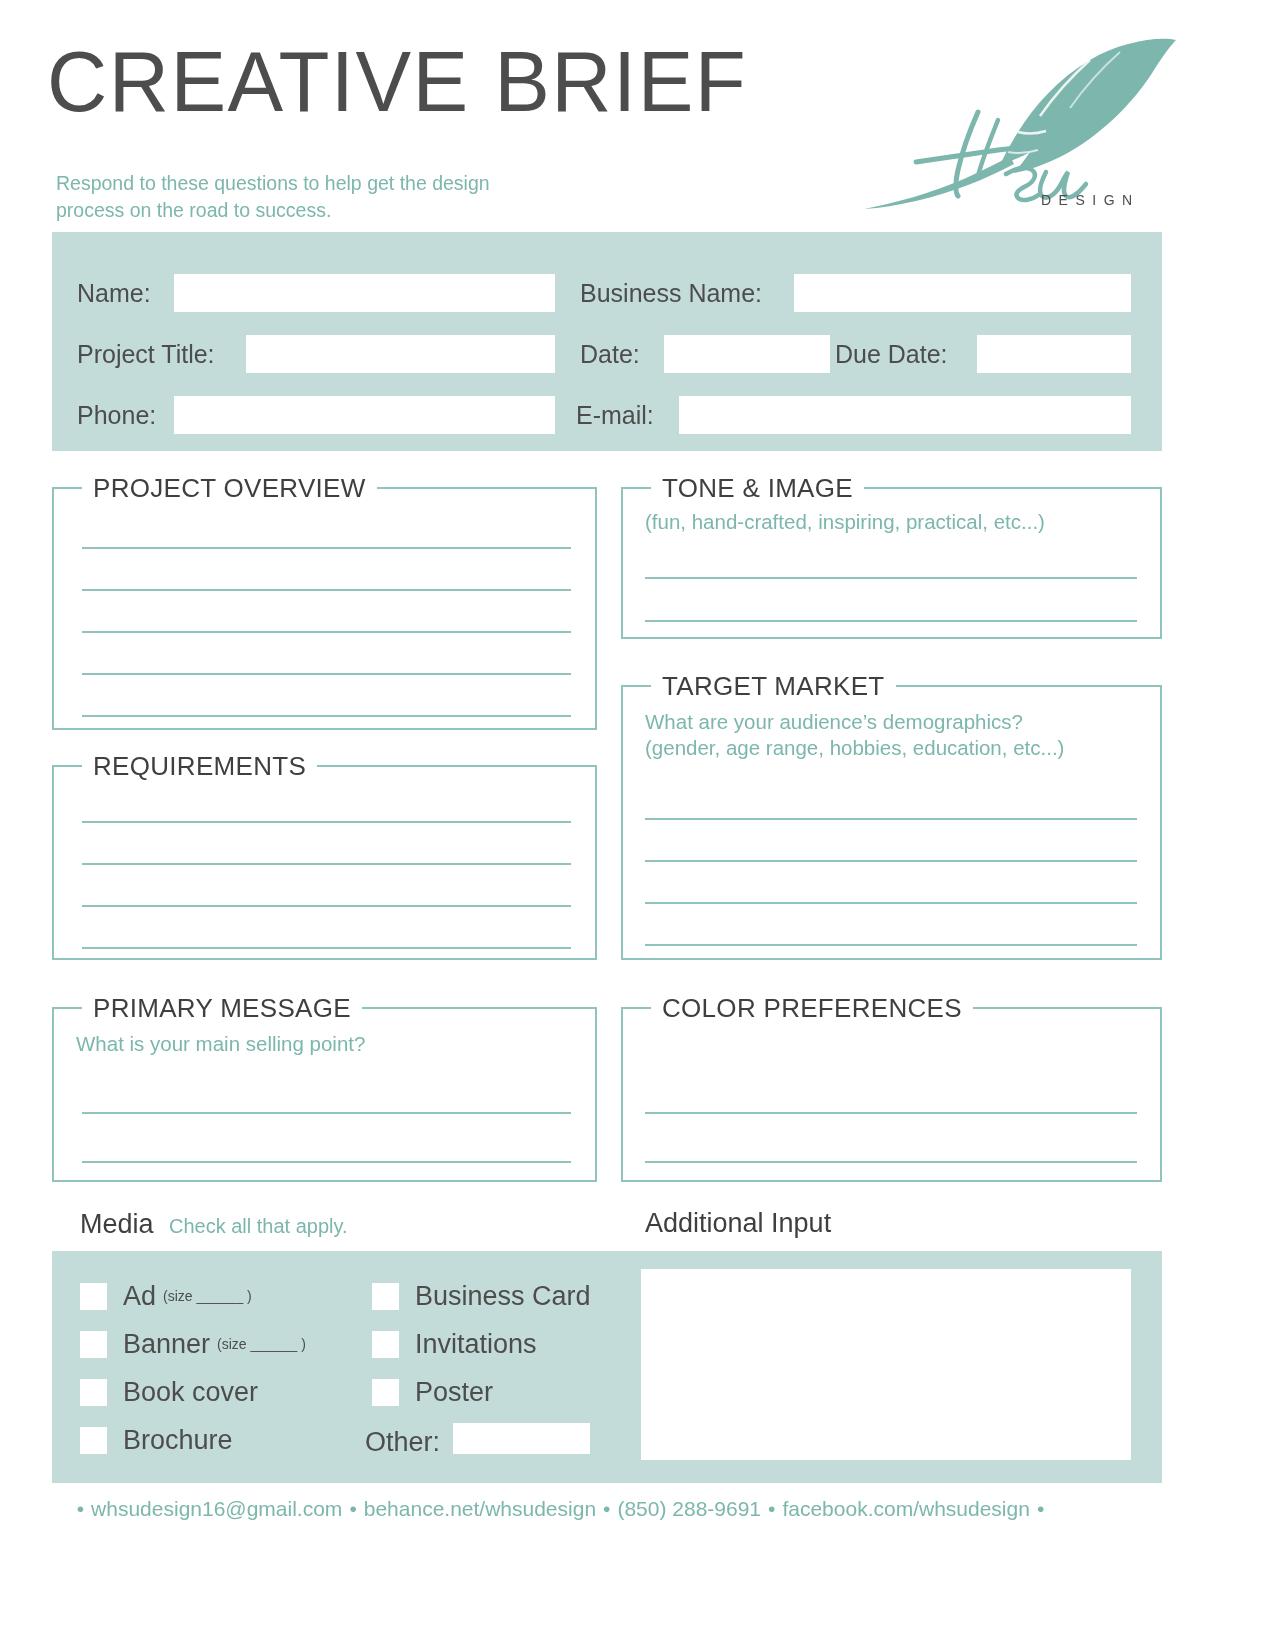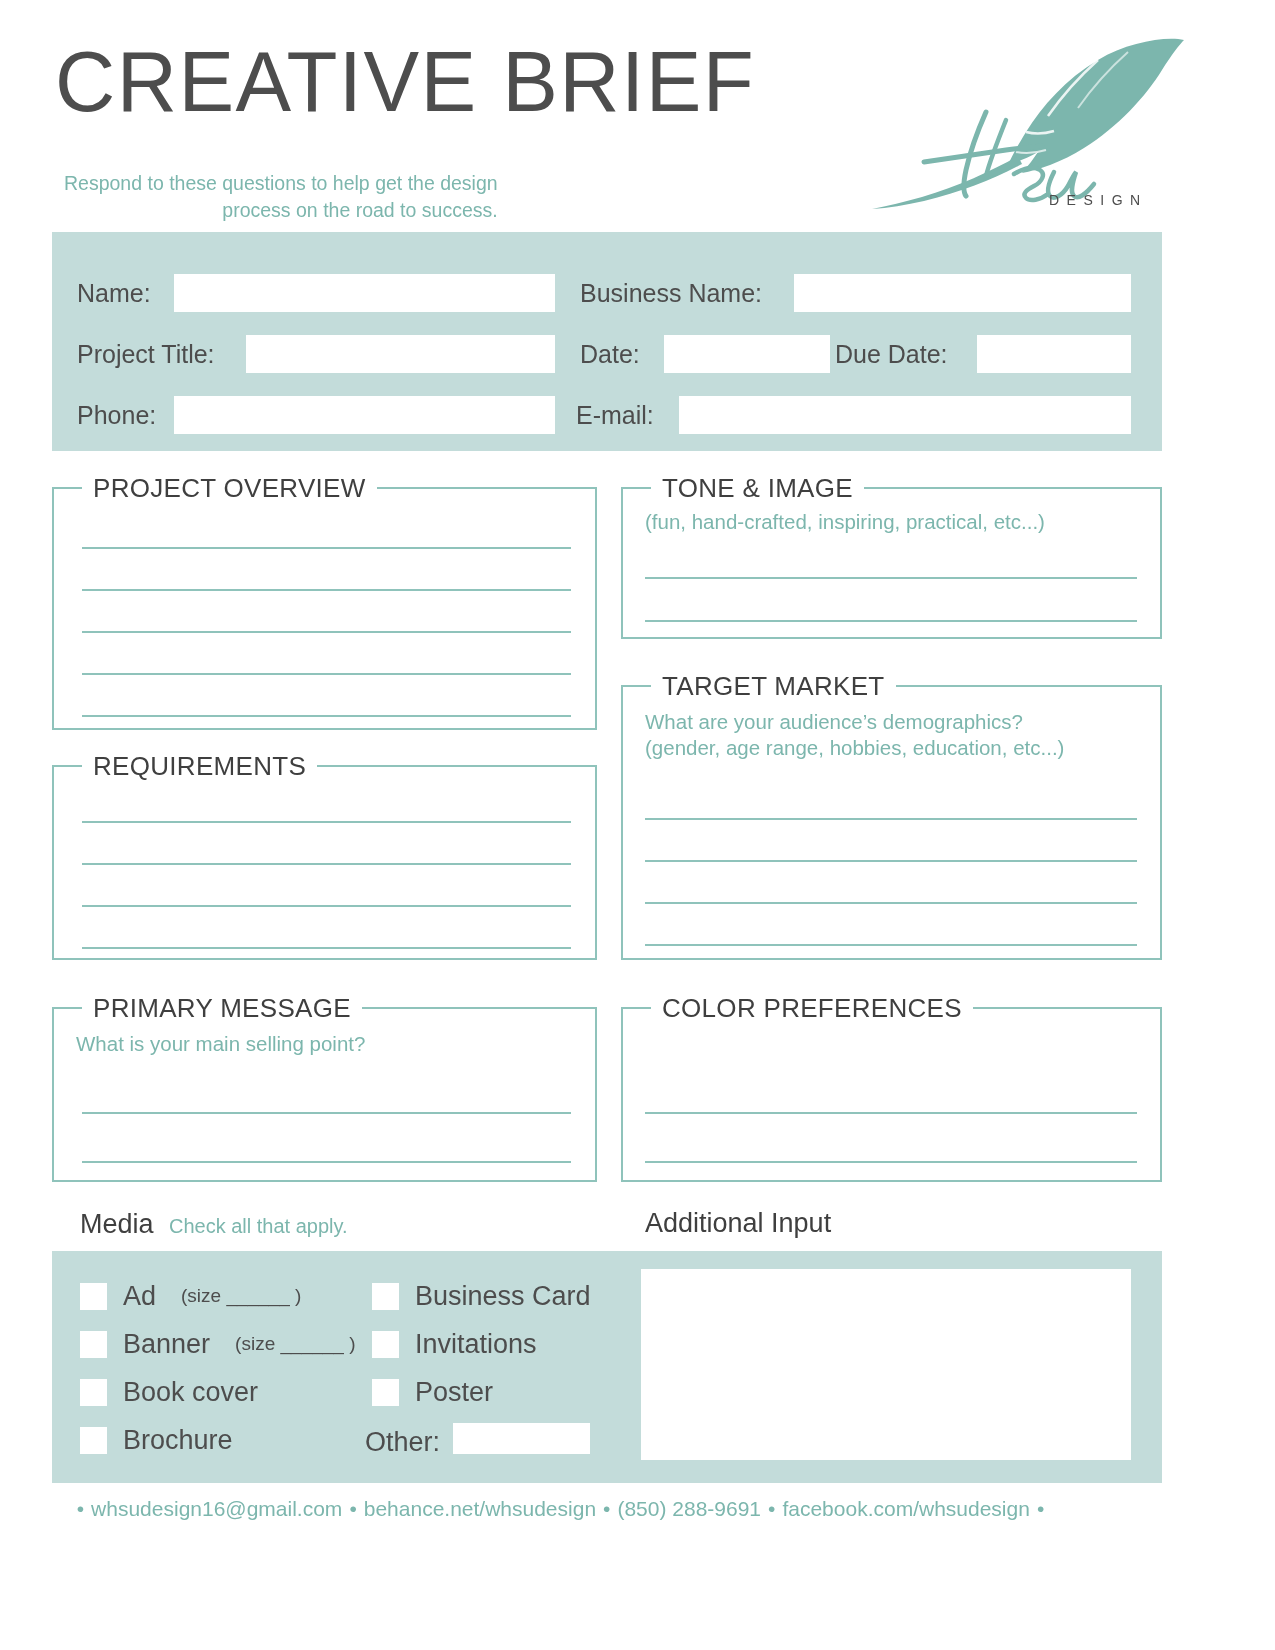--- a/index.html
+++ b/index.html
@@ -17,24 +17,23 @@
   }
 
   .page {
     position: absolute;
     inset: 0;
   }
 
   
   .header {
     position: absolute;
-    left: 8px; top: 0;
+    left: 0; top: 0;
     width: 1236px;
     height: 232px;
-    text-align: right;
   }
   .title {
     position: absolute;
     left: 47px;
     top: 38px;
     font-size: 86px;
     line-height: 86px;
     letter-spacing: 1.5px;
     font-weight: 400;
     color: #4d4d4d;
@@ -179,22 +178,22 @@
   .cb-label {
     margin-left: 16px;
     font-size: 27px;
     color: #4d4d4d;
     line-height: 1;
     white-space: nowrap;
     display: flex;
     align-items: baseline;
   }
   .cb-size {
-    font-size: 19px;
-    margin-left: 25px;
+    font-size: 14px;
+    margin-left: 7px;
     color: #4d4d4d;
     white-space: nowrap;
   }
   .other-label {
     position: absolute;
     font-size: 27px;
     color: #4d4d4d;
     line-height: 1;
   }
   .other-input {

